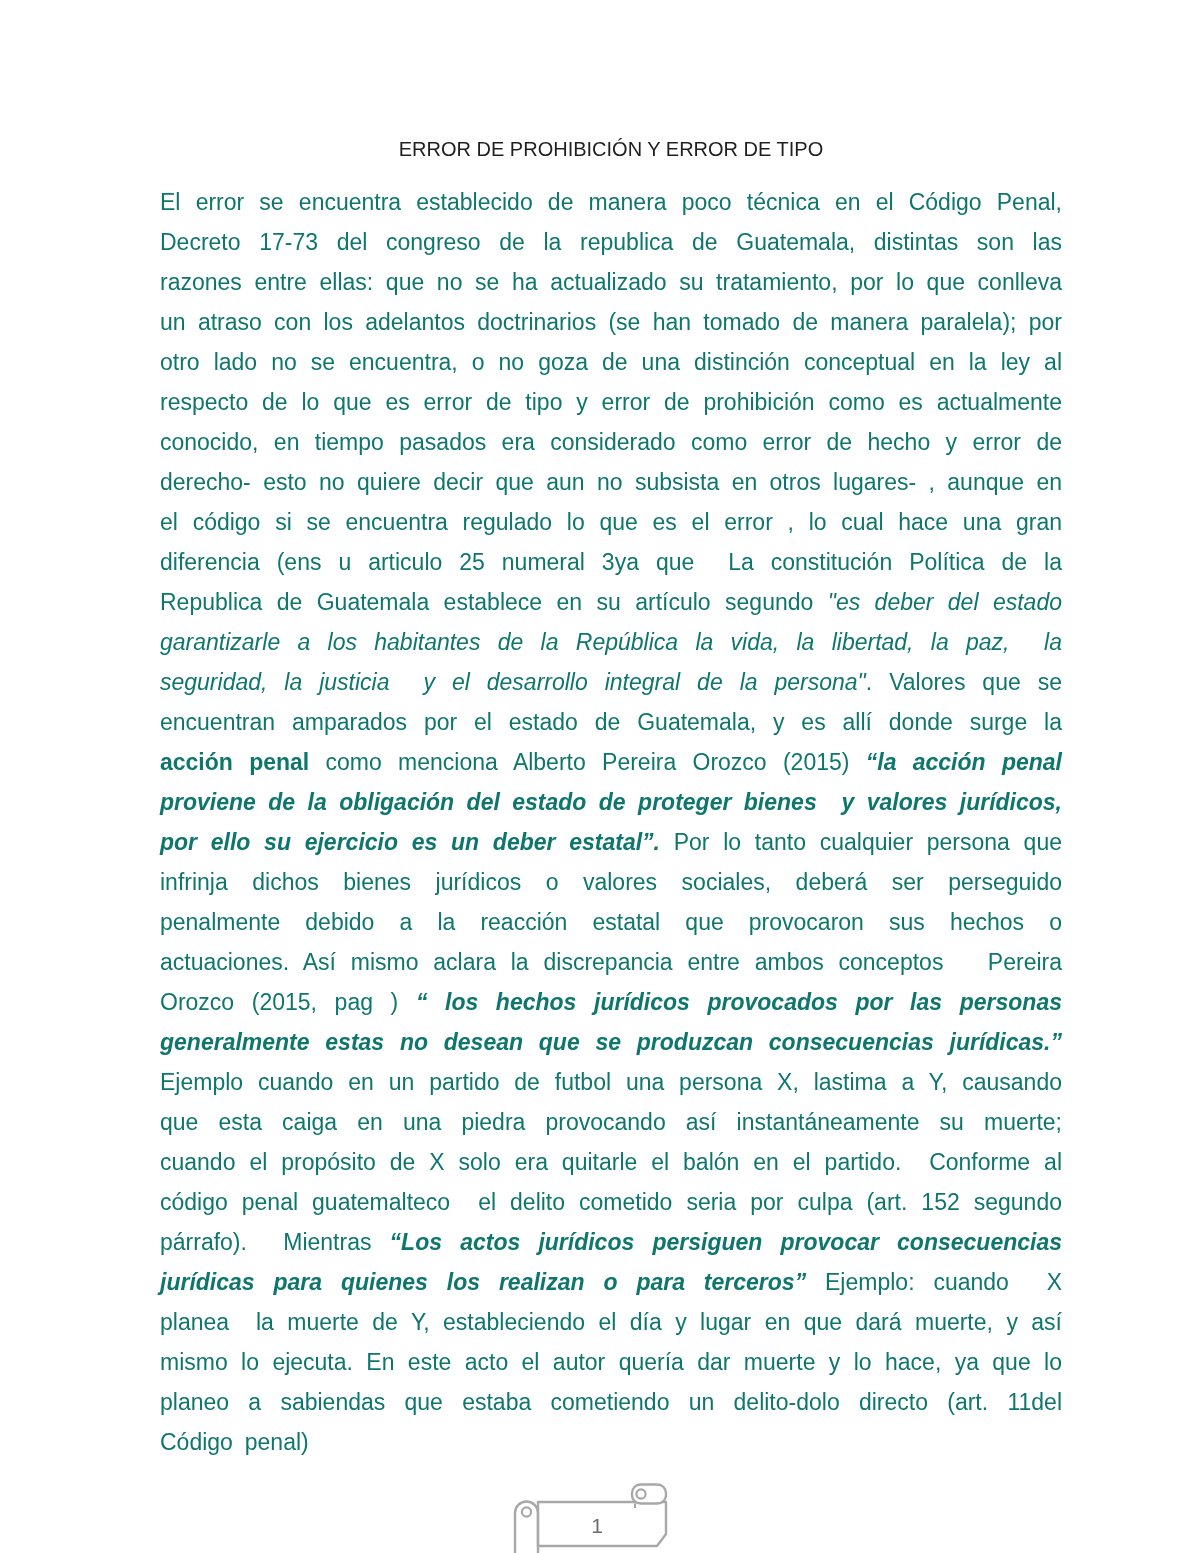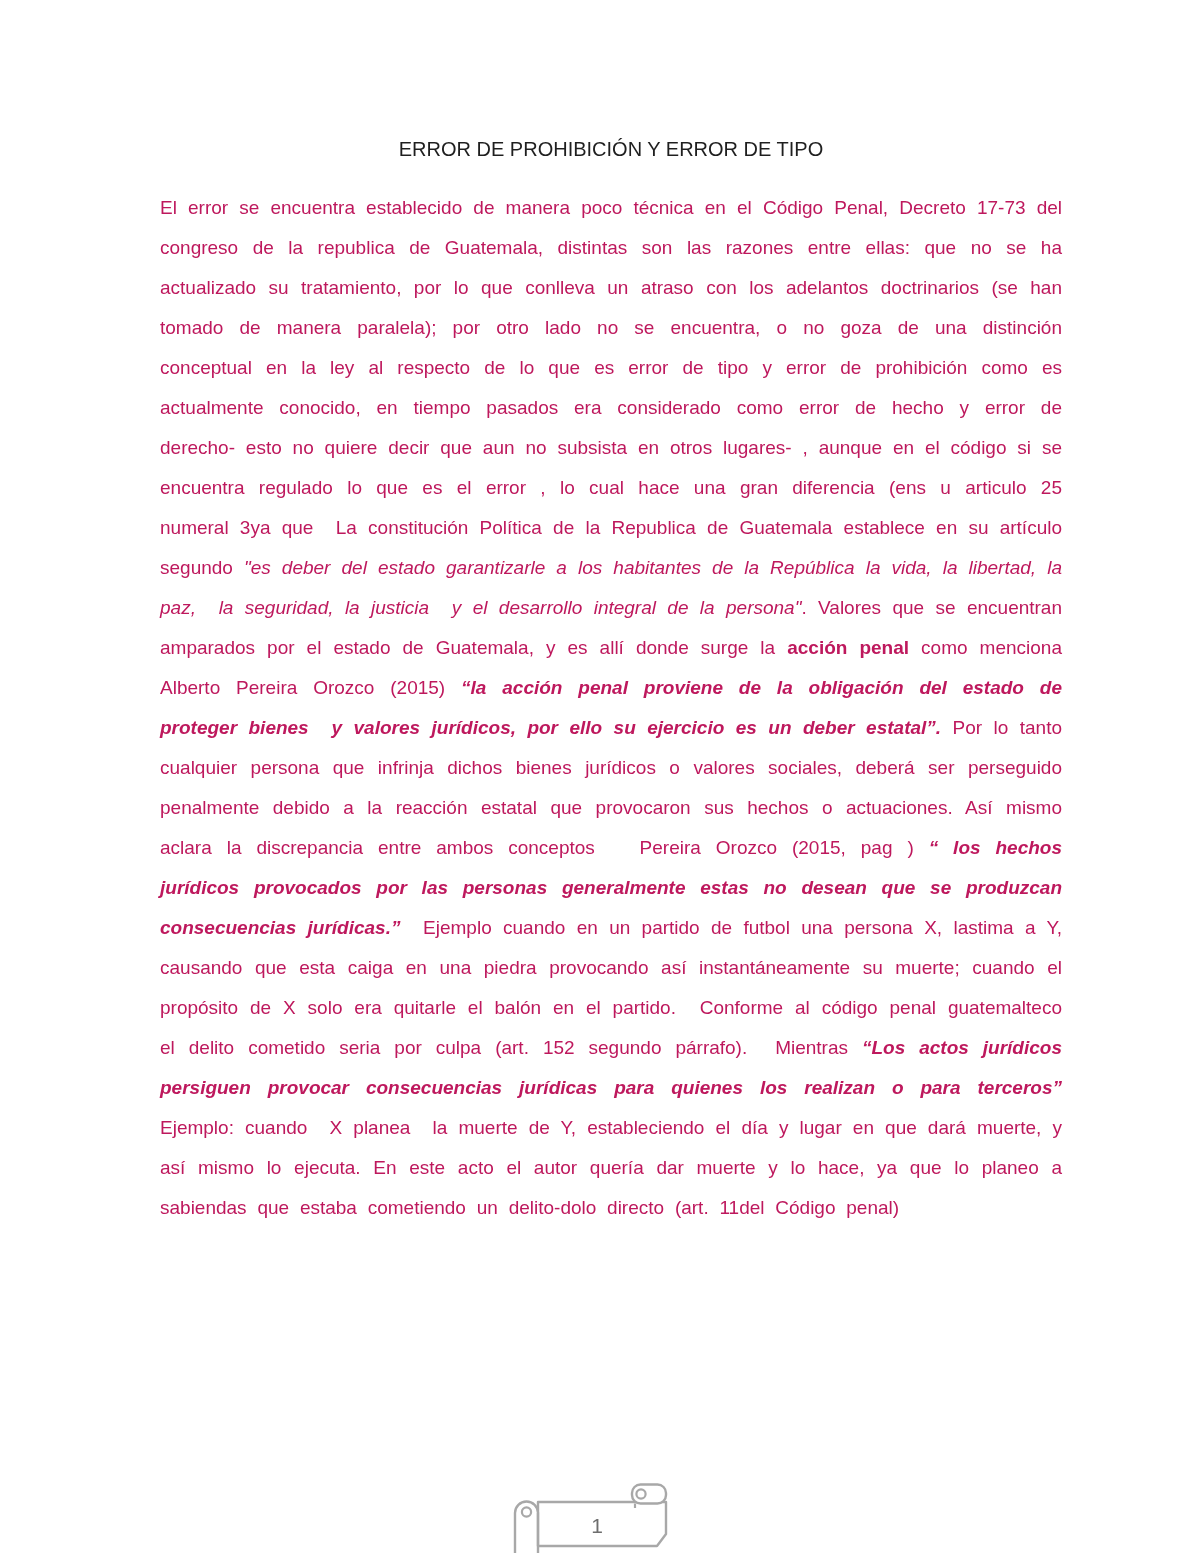--- a/index.html
+++ b/index.html
@@ -20,28 +20,28 @@
     width: 902px;
     text-align: center;
     font-size: 20px;
     font-weight: 400;
     color: #1f1f1f;
     white-space: pre-wrap;
   }
   .doc-paragraph {
     position: absolute;
     left: 160px;
-    top: 188px;
+    top: 182px;
     width: 902px;
-    font-size: 19px;
+    font-size: 23px;
     line-height: 40px;
     text-align: justify;
     white-space: pre-wrap;
     word-spacing: 5.5px;
-    color: #be185d;
+    color: #0f766e;
   }
   .doc-paragraph span.b  { font-weight: 700; }
   .doc-paragraph span.i  { font-style: italic; }
   .footer-banner {
     position: absolute;
     left: 508px;
     top: 1483px;
     width: 166px;
     height: 70px;
   }

